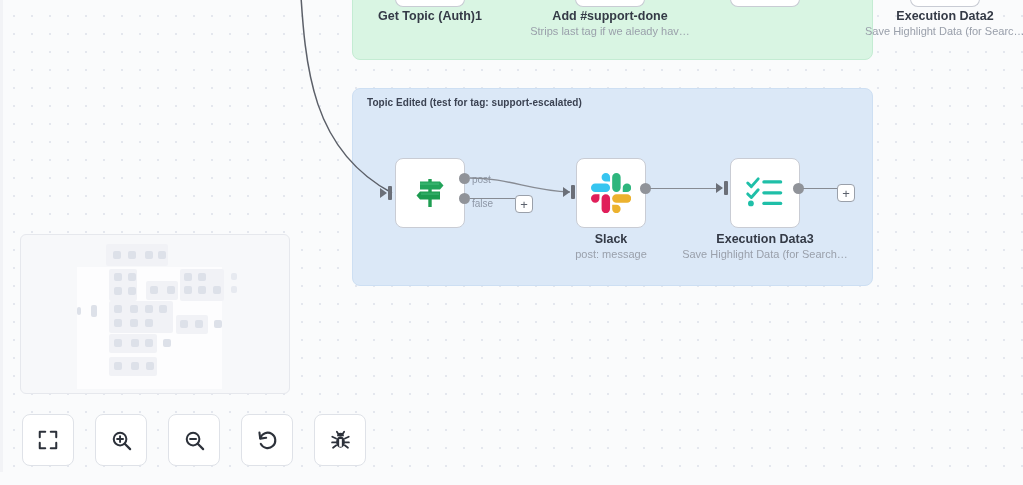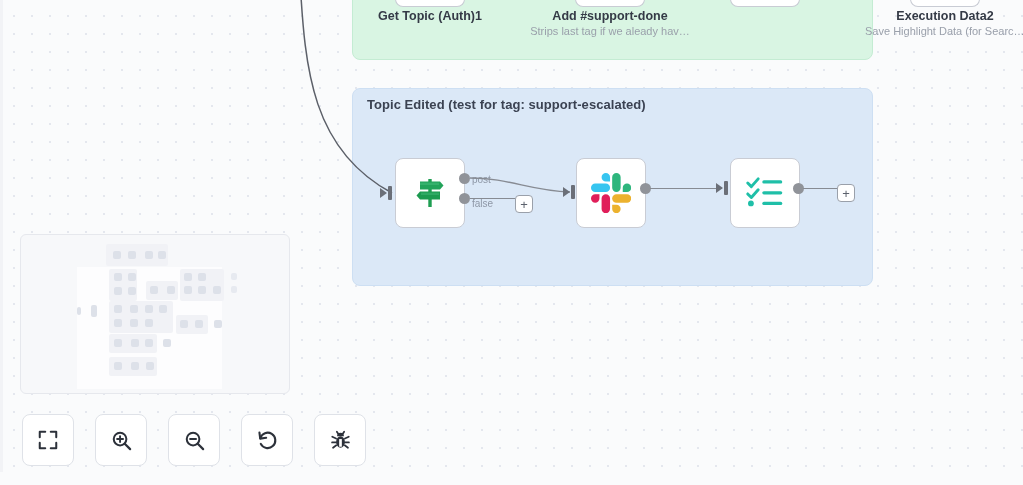--- a/index.html
+++ b/index.html
@@ -28,21 +28,21 @@
     border: 1px solid #c4ecd3;
   }
   .panel-blue {
     left: 352px; top: 88px; width: 521px; height: 198px;
     background: #dbe8f7;
     border: 1px solid #cddff3;
   }
   .panel-title {
     position: absolute;
     left: 14px; top: 8px;
-    font-size: 13px;
+    font-size: 10px;
     font-weight: 700;
     color: #3b4252;
     letter-spacing: .05px;
     white-space: nowrap;
   }
 
   
   .node {
     position: absolute;
     width: 70px; height: 70px;
@@ -268,39 +268,47 @@
         <path d="M90.4 45.2a12.9 12.9 0 0 1-25.8 0V12.9a12.9 12.9 0 1 1 25.8 0z" fill="#2eb67d"></path>
         <path d="M77.5 96.9a12.9 12.9 0 1 1-12.9 12.9V96.9z" fill="#ecb22e"></path>
         <path d="M77.5 90.4a12.9 12.9 0 0 1 0-25.8h32.3a12.9 12.9 0 1 1 0 25.8z" fill="#ecb22e"></path>
       </g>
     </svg>
   </div>
 
   <div class="dot" style="left:640px; top:183px;"></div>
   <div class="edge-line" style="left:650px; top:188px; width:72px;"></div>
 
+  <div class="node-caption" style="left:611px; top:232px; width:190px;">
+    <div class="node-title">Slack</div>
+    <div class="node-sub">post: message</div>
+  </div>
 
   <div class="in-arrow" style="left:716px; top:183px;"></div>
   <div class="in-bar" style="left:724px; top:181px;"></div>
 
   <div class="node" style="left:730px; top:158px;">
     <svg width="40" height="38" viewBox="0 0 44 40">
       <path d="M3 9 l4 4 l7.5 -8.5" stroke="#1fbfa8" stroke-width="3.2" fill="none" stroke-linecap="round" stroke-linejoin="round"></path>
       <rect x="19" y="6" width="22" height="3.6" rx="1.8" fill="#1fbfa8"></rect>
       <path d="M3 21 l4 4 l7.5 -8.5" stroke="#1fbfa8" stroke-width="3.2" fill="none" stroke-linecap="round" stroke-linejoin="round"></path>
       <rect x="19" y="18" width="22" height="3.6" rx="1.8" fill="#1fbfa8"></rect>
       <circle cx="6.5" cy="31.5" r="3.2" fill="#1fbfa8"></circle>
       <rect x="19" y="29.7" width="22" height="3.6" rx="1.8" fill="#1fbfa8"></rect>
     </svg>
   </div>
 
   <div class="dot" style="left:793px; top:183px;"></div>
   <div class="edge-line" style="left:803px; top:188px; width:34px;"></div>
   <div class="plus-btn" style="left:837px; top:184px;">+</div>
 
+  <div class="node-caption" style="left:765px; top:232px; width:200px;">
+    <div class="node-title">Execution Data3</div>
+    <div class="node-sub">Save Highlight Data (for Search…</div>
+  </div>
 
   <div id="minimap">
     <div class="mm-band" style="left:85px;  top:9px;   width:62px; height:22px;"></div>
     <div class="mm-node" style="left:92px;  top:16px;  width:8px;  height:8px;"></div>
     <div class="mm-node" style="left:107px; top:16px;  width:8px;  height:8px;"></div>
     <div class="mm-node" style="left:124px; top:16px;  width:8px;  height:8px;"></div>
     <div class="mm-node" style="left:137px; top:16px;  width:8px;  height:8px;"></div>
 
     <div class="mm-group" style="left:56px;  top:32px;  width:145px; height:122px;"></div>
 

